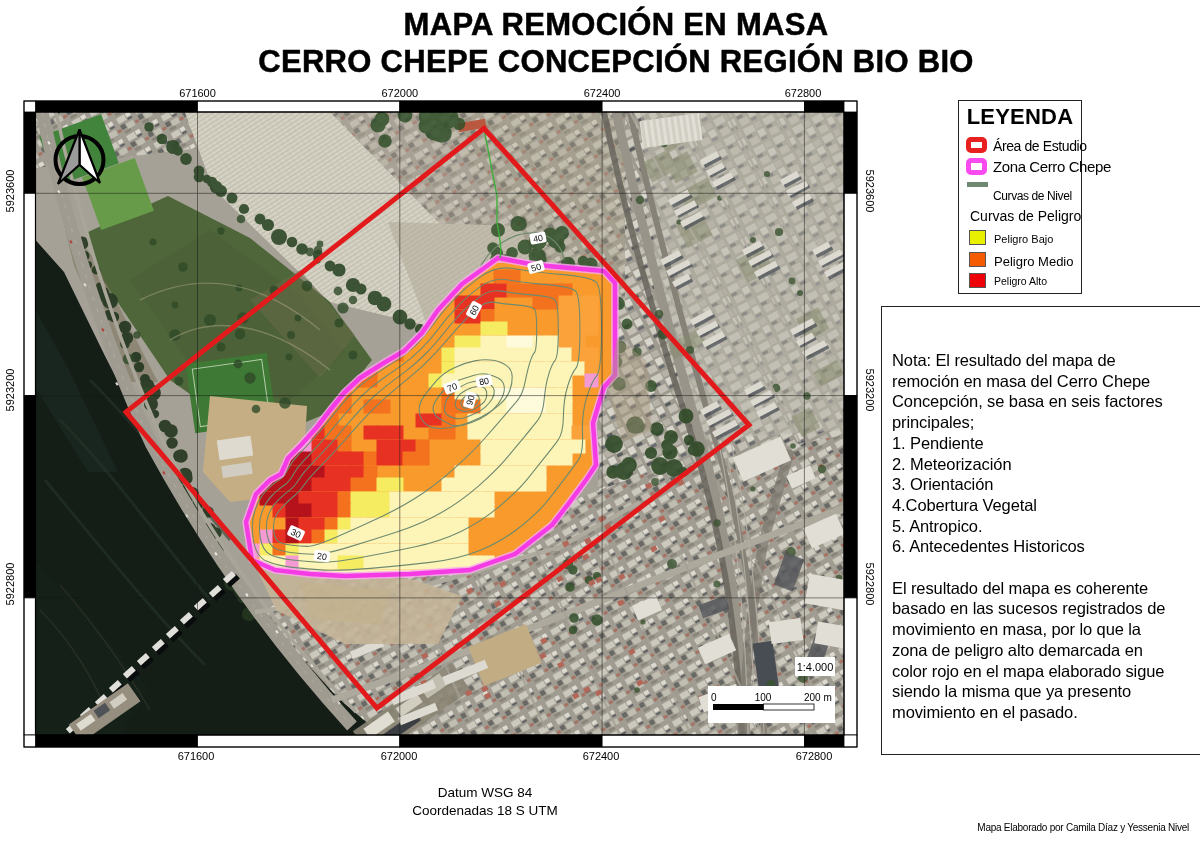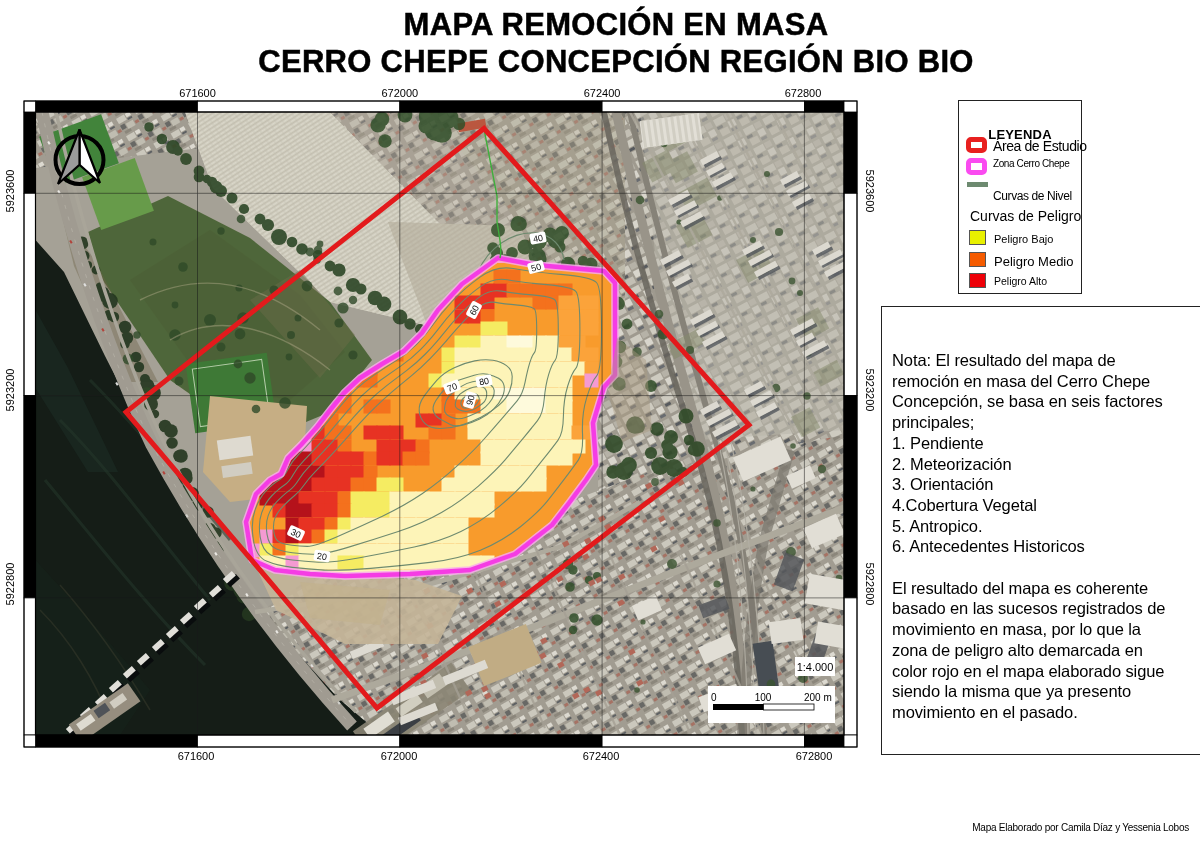--- a/index.html
+++ b/index.html
@@ -1017,42 +1017,43 @@
       <text x="814" y="760" font-size="11" text-anchor="middle" fill="#000">672800</text>
       <text x="14" y="191" font-size="11" text-anchor="middle" fill="#000" transform="rotate(-90 14 191)">5923600</text>
       <text x="14" y="390" font-size="11" text-anchor="middle" fill="#000" transform="rotate(-90 14 390)">5923200</text>
       <text x="14" y="584" font-size="11" text-anchor="middle" fill="#000" transform="rotate(-90 14 584)">5922800</text>
       <text x="866" y="191" font-size="11" text-anchor="middle" fill="#000" transform="rotate(90 866 191)">5923600</text>
       <text x="866" y="390" font-size="11" text-anchor="middle" fill="#000" transform="rotate(90 866 390)">5923200</text>
       <text x="866" y="584" font-size="11" text-anchor="middle" fill="#000" transform="rotate(90 866 584)">5922800</text>
 </svg>
 
 <div class="abs" style="left:958px;top:100px;width:124px;height:194px;background:#fff;border:1.6px solid #222">
-<div style="text-align:center;font-weight:bold;font-size:13px;margin-top:26px;letter-spacing:0.2px">LEYENDA</div>
+<div style="text-align:center;font-weight:bold;font-size:22px;margin-top:3px;letter-spacing:0.2px">LEYENDA</div>
 
 <div class="abs" style="left:7px;top:36px;width:21px;height:16px;border:5.5px solid #e8201f;border-radius:5px"></div>
 <div class="abs" style="left:34px;top:37px;font-size:14px;letter-spacing:-0.4px">Área de Estudio</div>
 
 <div class="abs" style="left:7px;top:56.5px;width:21px;height:17px;border:5.5px solid #fa4bf0;border-radius:5px"></div>
-<div class="abs" style="left:34px;top:57px;font-size:10px;letter-spacing:-0.4px">Zona Cerro Chepe</div>
+<div class="abs" style="left:34px;top:57px;font-size:15px;letter-spacing:-0.4px">Zona Cerro Chepe</div>
 
 <div class="abs" style="left:8px;top:81px;width:21px;height:4.6px;background:#6d8a70"></div>
 <div class="abs" style="left:34px;top:88px;font-size:12px;letter-spacing:-0.4px">Curvas de Nivel</div>
 
 <div class="abs" style="left:11px;top:107px;font-size:14px">Curvas de Peligro</div>
 
 <div class="abs" style="left:10px;top:129px;width:17px;height:15px;background:#e8f000;border:0.5px solid #555"></div>
 <div class="abs" style="left:35px;top:132px;font-size:11px">Peligro Bajo</div>
 
 <div class="abs" style="left:10px;top:151px;width:17px;height:15px;background:#f55b00;border:0.5px solid #555"></div>
 <div class="abs" style="left:35px;top:152.5px;font-size:13px">Peligro Medio</div>
 
 <div class="abs" style="left:10px;top:172px;width:17px;height:15px;background:#ee0008;border:0.5px solid #555"></div>
 <div class="abs" style="left:35px;top:173.5px;font-size:10.5px">Peligro Alto</div>
 </div>
 
 <div class="abs" style="left:881px;top:306px;width:320px;height:449px;background:#fff;border:1.6px solid #222">
 <div style="position:absolute;left:10px;top:43px;font-size:16.5px;letter-spacing:-0.1px;line-height:20.7px;color:#000;white-space:nowrap">Nota: El resultado del mapa de<br>remoción en masa del Cerro Chepe<br>Concepción, se basa en seis factores<br>principales;<br>1. Pendiente<br>2. Meteorización<br>3. Orientación<br>4.Cobertura Vegetal<br>5. Antropico.<br>6. Antecedentes Historicos<br>&nbsp;<br>El resultado del mapa es coherente<br>basado en las sucesos registrados de<br>movimiento en masa, por lo que la<br>zona de peligro alto demarcada en<br>color rojo en el mapa elaborado sigue<br>siendo la misma que ya presento<br>movimiento en el pasado.</div>
 </div>
 
-
-<div class="abs" style="left:839px;top:822px;width:350px;text-align:right;font-size:10px;letter-spacing:-0.25px">Mapa Elaborado por Camila Díaz y Yessenia Lobos</div>
+<div class="abs" style="left:285px;top:784px;width:400px;text-align:center;font-size:13.5px;line-height:17.5px">Datum WSG 84<br>Coordenadas 18 S UTM</div>
+
+<div class="abs" style="left:839px;top:822px;width:350px;text-align:right;font-size:10px;letter-spacing:-0.25px">Mapa Elaborado por Camila Díaz y Yessenia Nivel</div>
 
 </div>
 </body></html>

